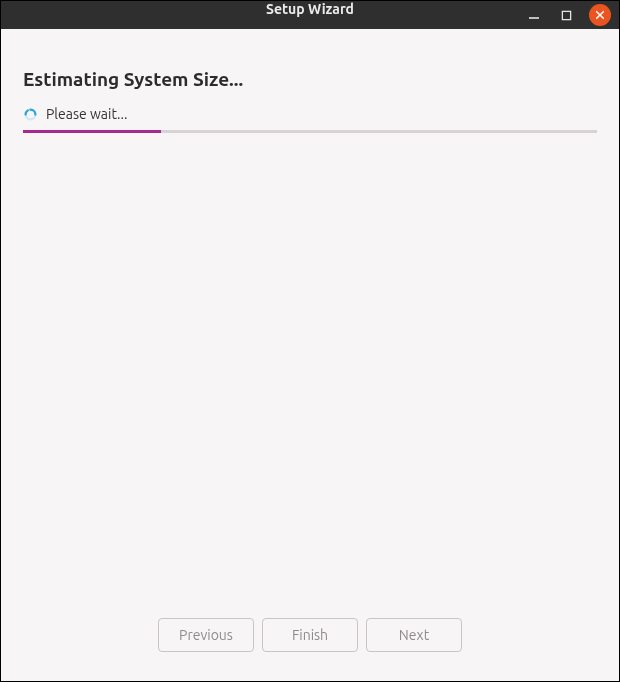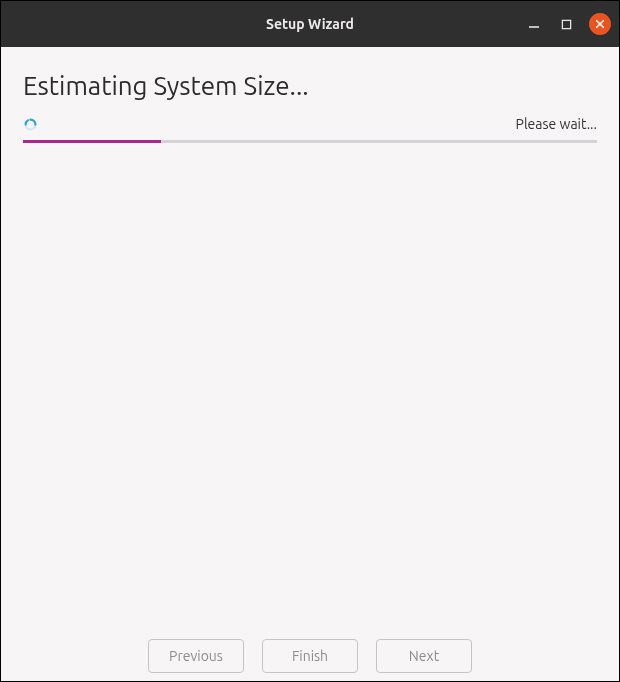--- a/index.html
+++ b/index.html
@@ -5,24 +5,24 @@
   * { box-sizing: border-box; margin: 0; padding: 0; }
   html, body { width: 620px; height: 682px; font-family: "Ubuntu", "Segoe UI", Arial, sans-serif; background: #000; }
   .window {
     width: 620px; height: 682px;
     background: #f7f5f6;
     border: 1px solid #000;
     display: flex; flex-direction: column;
     overflow: hidden;
   }
   .titlebar {
-    height: 46px;
+    height: 28px;
     background: #2f2f2f;
     color: #eceaea;
-    display: flex; align-items: center; justify-content: center;
+    display: flex; align-items: flex-start; justify-content: center;
     position: relative;
     font-weight: 600;
     font-size: 14px;
   }
   .titlebar .controls {
     position: absolute; right: 8px; top: 50%; transform: translateY(-50%);
     display: flex; align-items: center; gap: 14px;
   }
   .ctrl-min, .ctrl-max {
     width: 18px; height: 18px; display: flex; align-items: center; justify-content: center;
@@ -33,54 +33,53 @@
     background: #e95420;
     display: flex; align-items: center; justify-content: center;
     color: #fff;
   }
   .content {
     flex: 1;
     padding: 20px 22px 0 22px;
     display: flex; flex-direction: column;
   }
   .heading {
-    font-size: 26px;
-    font-weight: 400;
+    font-size: 19px;
+    font-weight: 700;
     color: #2e2b2b;
-    margin-top: 4px;
+    margin-top: 19px;
     margin-bottom: 16px;
   }
   .status-row {
     display: flex; align-items: center; gap: 8px;
     font-size: 14px;
     color: #333;
     margin-bottom: 6px;
-    justify-content: space-between;
   }
   .spinner {
     width: 15px; height: 15px;
     position: relative;
     display: inline-block;
   }
   .spinner svg { width: 15px; height: 15px; display: block; }
   .progress-track {
     width: 100%;
     height: 3px;
     background: #d6d2d5;
     position: relative;
     margin-top: 2px;
   }
   .progress-fill {
     position: absolute; left: 0; top: 0; height: 100%;
     background: #a8288e;
   }
   .footer {
-    padding: 14px 0 8px 0;
+    padding: 14px 0 29px 0;
     display: flex; align-items: center; justify-content: center;
-    gap: 18px;
+    gap: 8px;
   }
   .btn {
     min-width: 96px;
     height: 34px;
     border: 1px solid #c9c5c7;
     background: #f7f5f6;
     color: #8f8a8d;
     font-size: 14px;
     border-radius: 4px;
     display: flex; align-items: center; justify-content: center;

